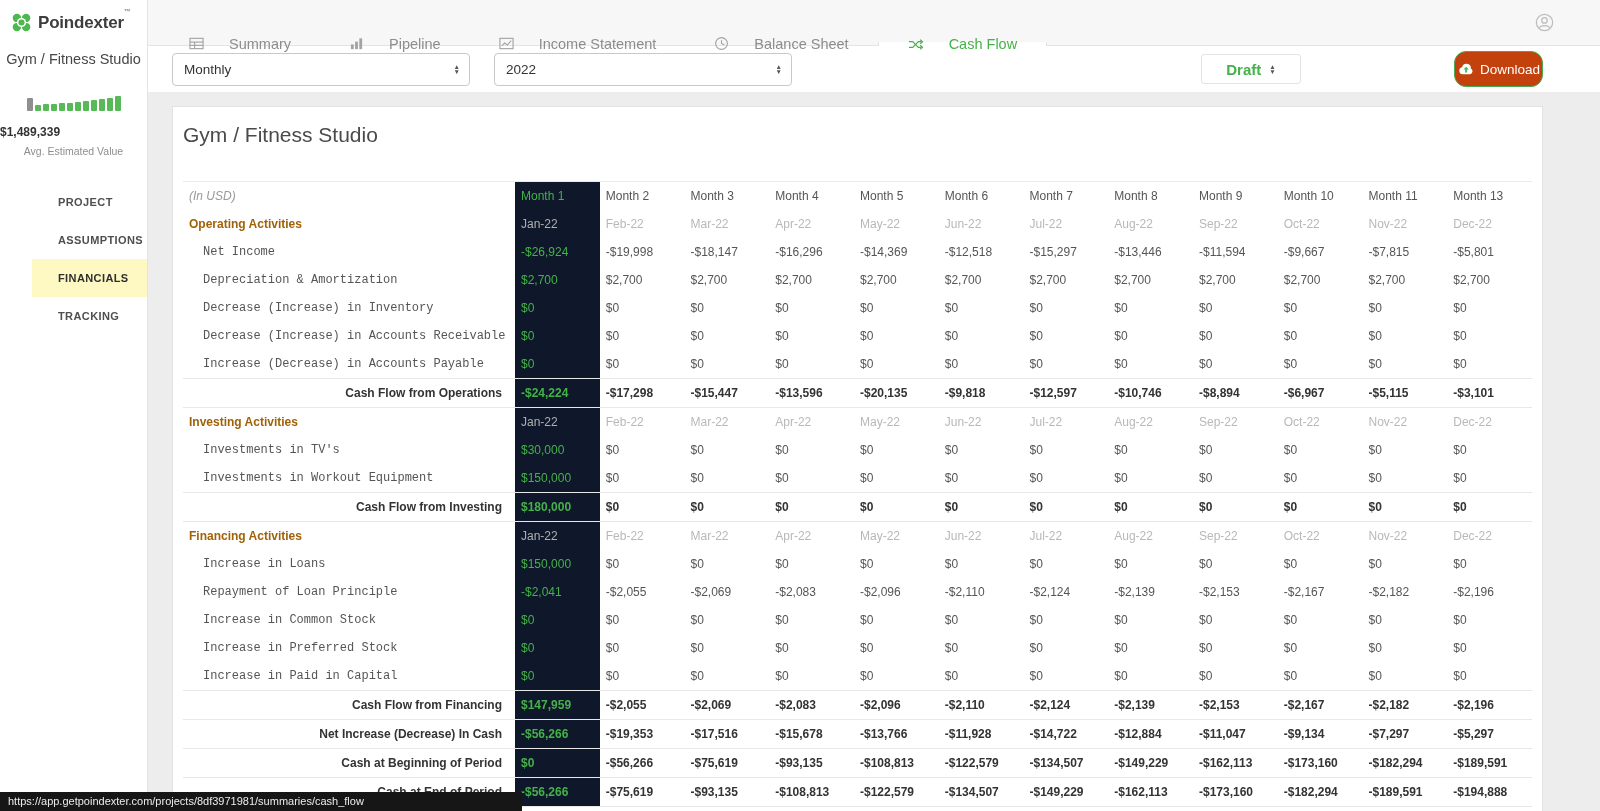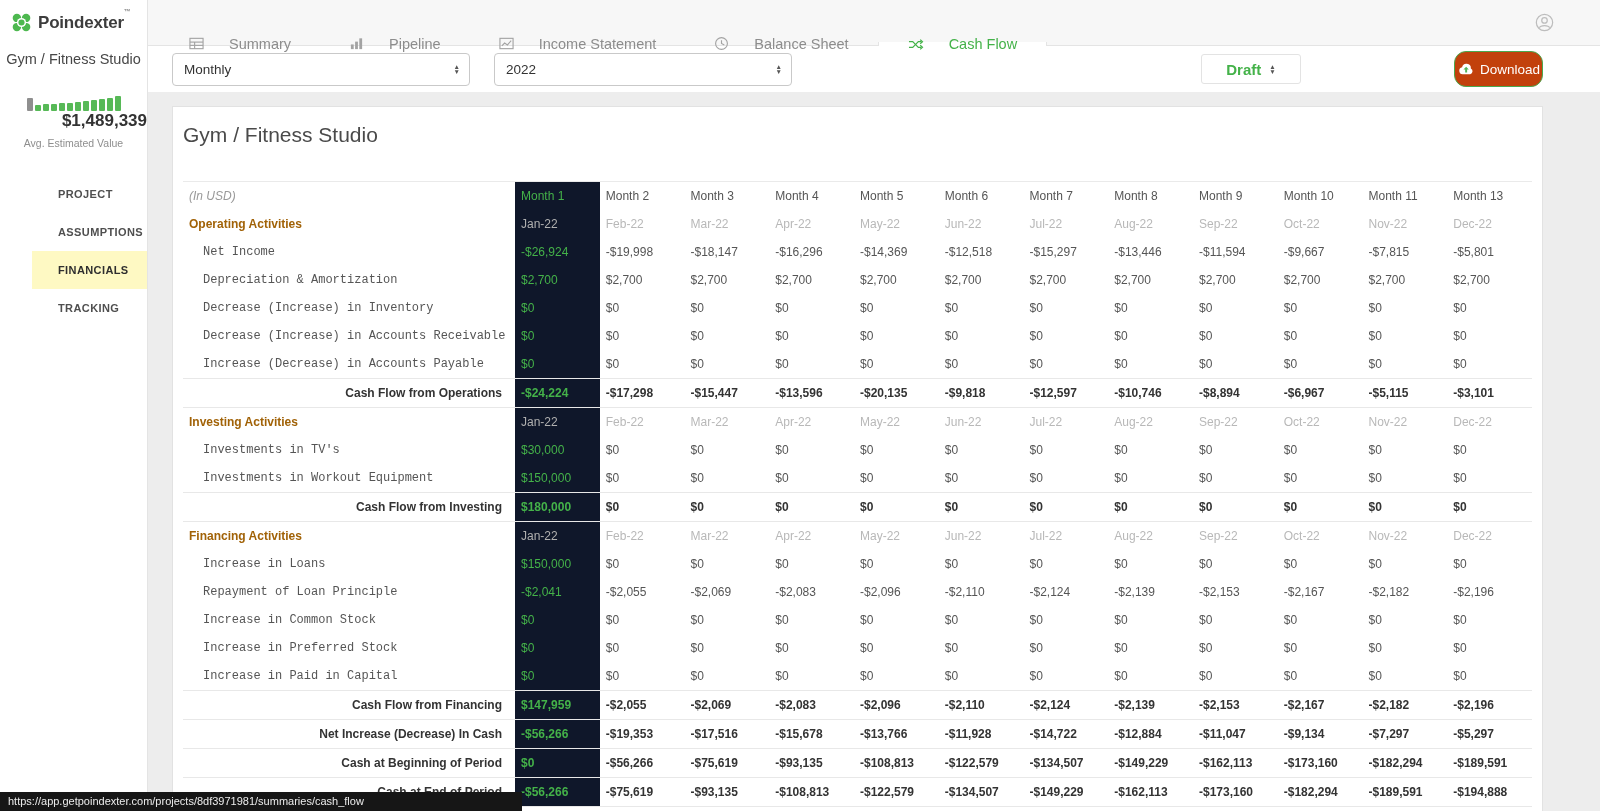--- a/index.html
+++ b/index.html
@@ -15,21 +15,21 @@
   .sidebar {
     width: 148px; min-width: 148px; background: #fff;
     border-right: 1px solid #e4e4e4; position: relative; z-index: 2;
   }
   .logo-row { display: flex; align-items: center; gap: 5px; padding: 11px 0 0 10px; cursor: pointer; }
   .logo-text { font-size: 17px; font-weight: 700; color: #3d3d3d; letter-spacing: -0.2px; }
   .logo-tm { font-size: 7px; color: #8a8a8a; vertical-align: top; position: relative; top: -5px; }
   .project-name { margin-top: 17px; text-align: center; font-size: 14.5px; color: #474747; padding: 0 6px; }
   .sparkline { margin-top: 20px; height: 24px; display: flex; align-items: flex-end; justify-content: center; gap: 2px; }
   .sbar { width: 6px; border-radius: 1px; }
-  .avg-value { text-align: right; font-size: 17px; font-weight: 700; color: #333; }
+  .avg-value { margin-top: 14px; text-align: left; font-size: 12px; font-weight: 700; color: #333; }
   .avg-caption { margin-top: 6px; text-align: center; font-size: 10.5px; color: #8e8e8e; }
   .side-nav { margin-top: 26px; }
   .nav-item {
     padding: 13px 0 13px 26px; font-size: 11px; letter-spacing: 0.4px;
     color: #4f4f4f; font-weight: 600; cursor: pointer; margin-left: 32px;
   }
   .nav-item.active { background: #fef9c3; color: #2f2f2f; font-weight: 700; }
 
   
   .main { flex: 1; display: flex; flex-direction: column; min-width: 0; }

